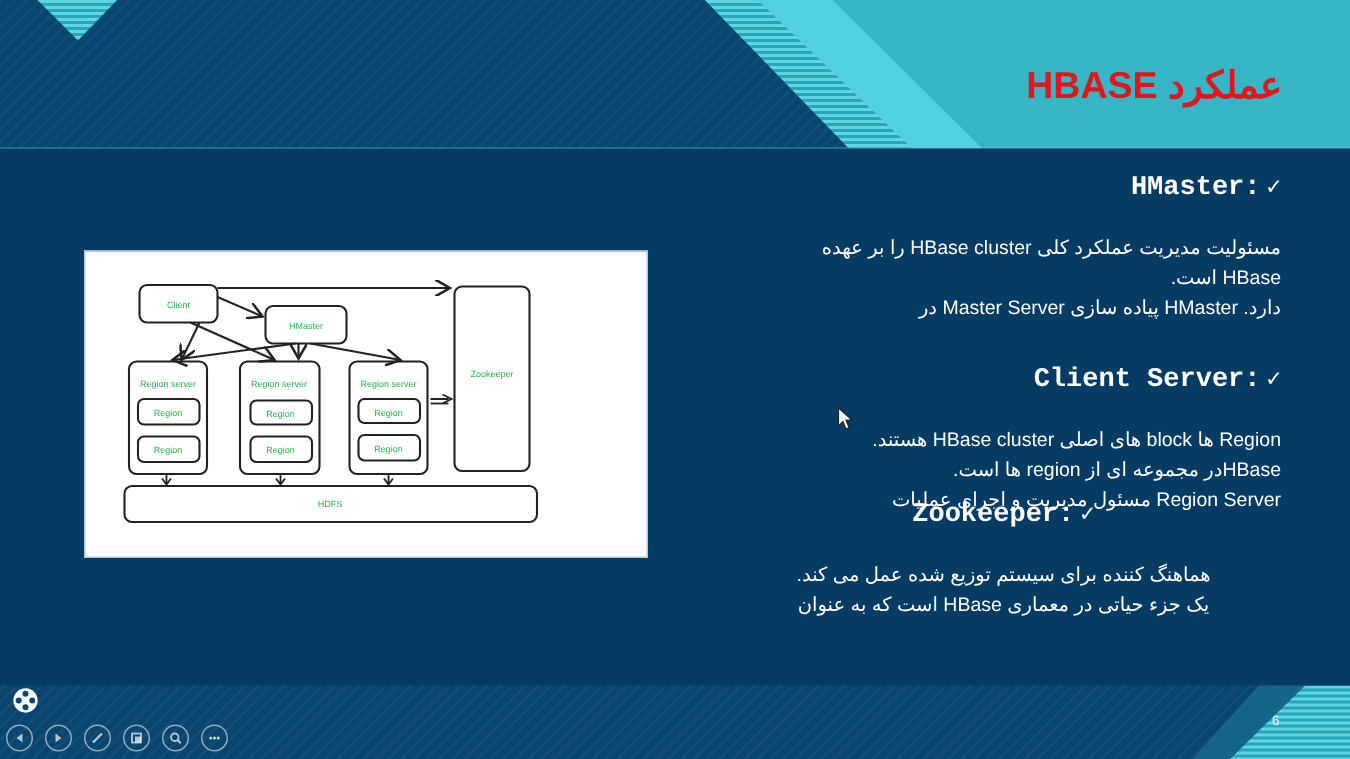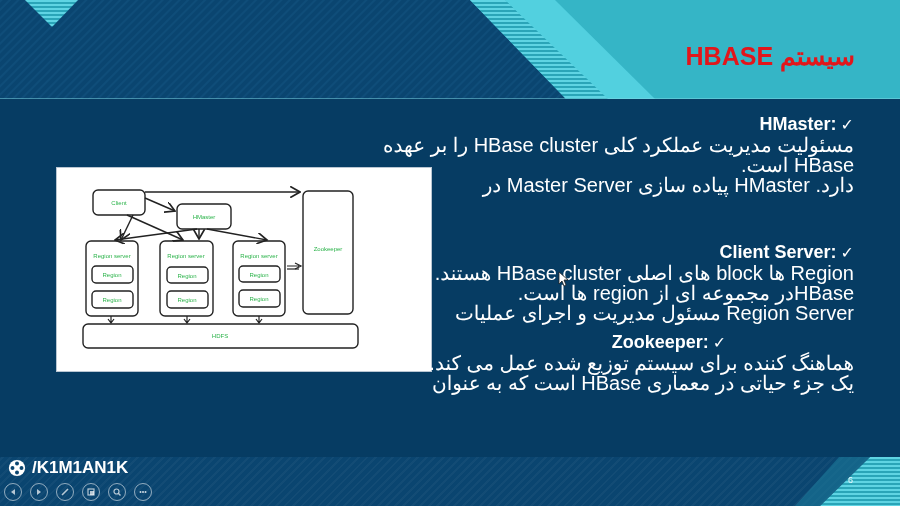--- a/index.html
+++ b/index.html
@@ -6,23 +6,23 @@
   body{width:900px;height:506px;overflow:hidden;position:relative;background:#063b62;font-family:"Liberation Sans",sans-serif;}
   .bg{position:absolute;inset:0;background:
       repeating-linear-gradient(135deg, rgba(255,255,255,0.035) 0 2px, rgba(0,0,0,0) 2px 6px), #0a4570;}
   .header-band{position:absolute;left:0;top:0;width:900px;height:99px;}
   .title{position:absolute;right:45px;top:42px;color:#e2161b;font-weight:bold;font-size:25px;direction:rtl;white-space:nowrap;}
   .content-band{position:absolute;left:0;top:99px;width:900px;height:358px;background:#063c63;}
   .slide-num{position:absolute;left:848px;top:475px;color:#e8f6fa;font-size:9px;}
   .diagram{position:absolute;left:56px;top:167px;width:374px;height:203px;background:#ffffff;border:1px solid #b9c6d2;}
   .diagram svg{display:block;}
   .text-area{position:absolute;right:46px;width:370px;direction:rtl;text-align:right;color:#ffffff;}
-  .heading{font-weight:bold;font-size:18px;white-space:nowrap;}
+  .heading{font-weight:bold;font-size:18px;white-space:nowrap;font-family:Liberation Mono, monospace;}
   .heading .check{color:#ffffff;font-weight:normal;font-size:16px;margin-left:4px;}
-  .para{font-size:20px;line-height:20px;margin-top:0;}
+  .para{font-size:13px;line-height:20px;margin-top:20px;}
   .para div{white-space:nowrap;}
   .footer-brand{position:absolute;left:8px;top:458px;color:#ffffff;font-weight:bold;font-size:17px;display:flex;align-items:center;gap:6px;}
   .film-icon{width:18px;height:18px;}
   .controls{position:absolute;left:4px;top:483px;display:flex;gap:8px;}
   .ctrl{width:18px;height:18px;border:1.5px solid rgba(255,255,255,0.55);border-radius:50%;box-sizing:border-box;display:flex;align-items:center;justify-content:center;}
   .ctrl svg{width:10px;height:10px;}
   .cursor{position:absolute;left:558px;top:271px;}
 </style>
 </head>
 <body>
@@ -41,21 +41,21 @@
         <rect width="2" height="6" fill="#0f4d79"></rect>
       </pattern>
     </defs>
     <rect x="0" y="0" width="900" height="99" fill="url(#dstripe)"></rect>
     <polygon points="470,0 900,0 900,99 566,99" fill="#35b5c6"></polygon>
     <polygon points="505,0 555,0 655,99 605,99" fill="#52d0df"></polygon>
     <polygon points="470,0 505,0 608,99 566,99" fill="url(#hstripe)"></polygon>
     <polygon points="25,0 78,0 52,27" fill="url(#hstripe)"></polygon>
     <line x1="0" y1="99" x2="900" y2="99" stroke="#7fd8e4" stroke-width="1"></line>
   </svg>
-  <div class="title">سیستم HBASE</div>
+  <div class="title">عملکرد HBASE</div>
 </div>
 
 <div class="content-band"></div>
 
 <svg style="position:absolute;left:0;top:457px" width="900" height="49" viewBox="0 0 900 49">
   <defs>
     <pattern id="fstripe" width="4" height="4" patternUnits="userSpaceOnUse">
       <rect width="4" height="2" fill="#5fd4e3"></rect>
       <rect y="2" width="4" height="2" fill="#2aa5b8"></rect>
     </pattern>
@@ -157,21 +157,20 @@
 </svg>
 
 <div class="footer-brand">
   <svg class="film-icon" viewBox="0 0 20 20">
     <circle cx="10" cy="10" r="9" fill="#ffffff"></circle>
     <circle cx="10" cy="5" r="2.2" fill="#0a4570"></circle>
     <circle cx="5" cy="10" r="2.2" fill="#0a4570"></circle>
     <circle cx="15" cy="10" r="2.2" fill="#0a4570"></circle>
     <circle cx="10" cy="15" r="2.2" fill="#0a4570"></circle>
   </svg>
-  <span>/K1M1AN1K</span>
 </div>
 
 <div class="controls">
   <div class="ctrl">
     <svg viewBox="0 0 10 10">
         <path d="M7,2 L3,5 L7,8 Z" fill="rgba(255,255,255,0.7)"></path>
       </svg>
   </div>
   <div class="ctrl">
     <svg viewBox="0 0 10 10">

